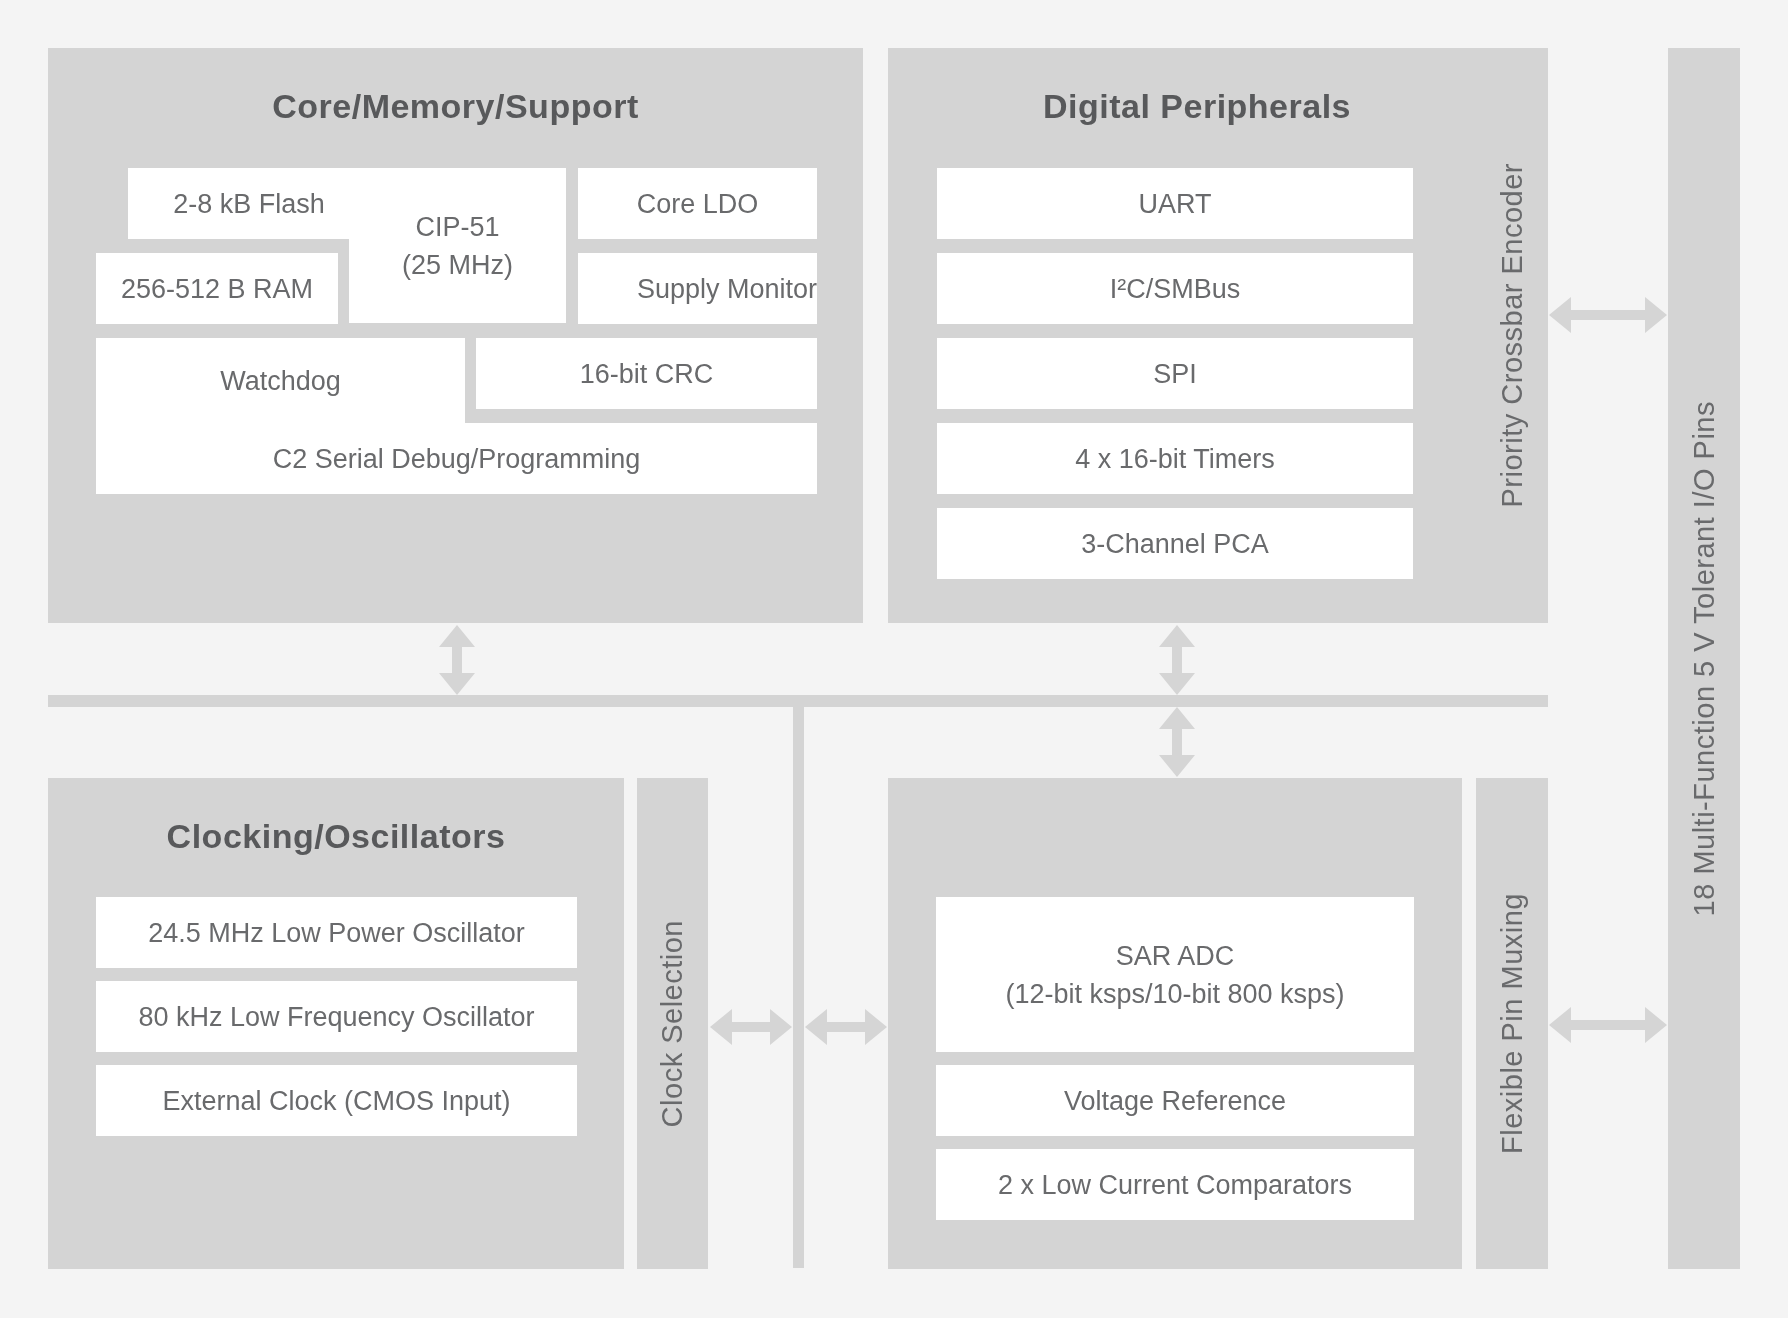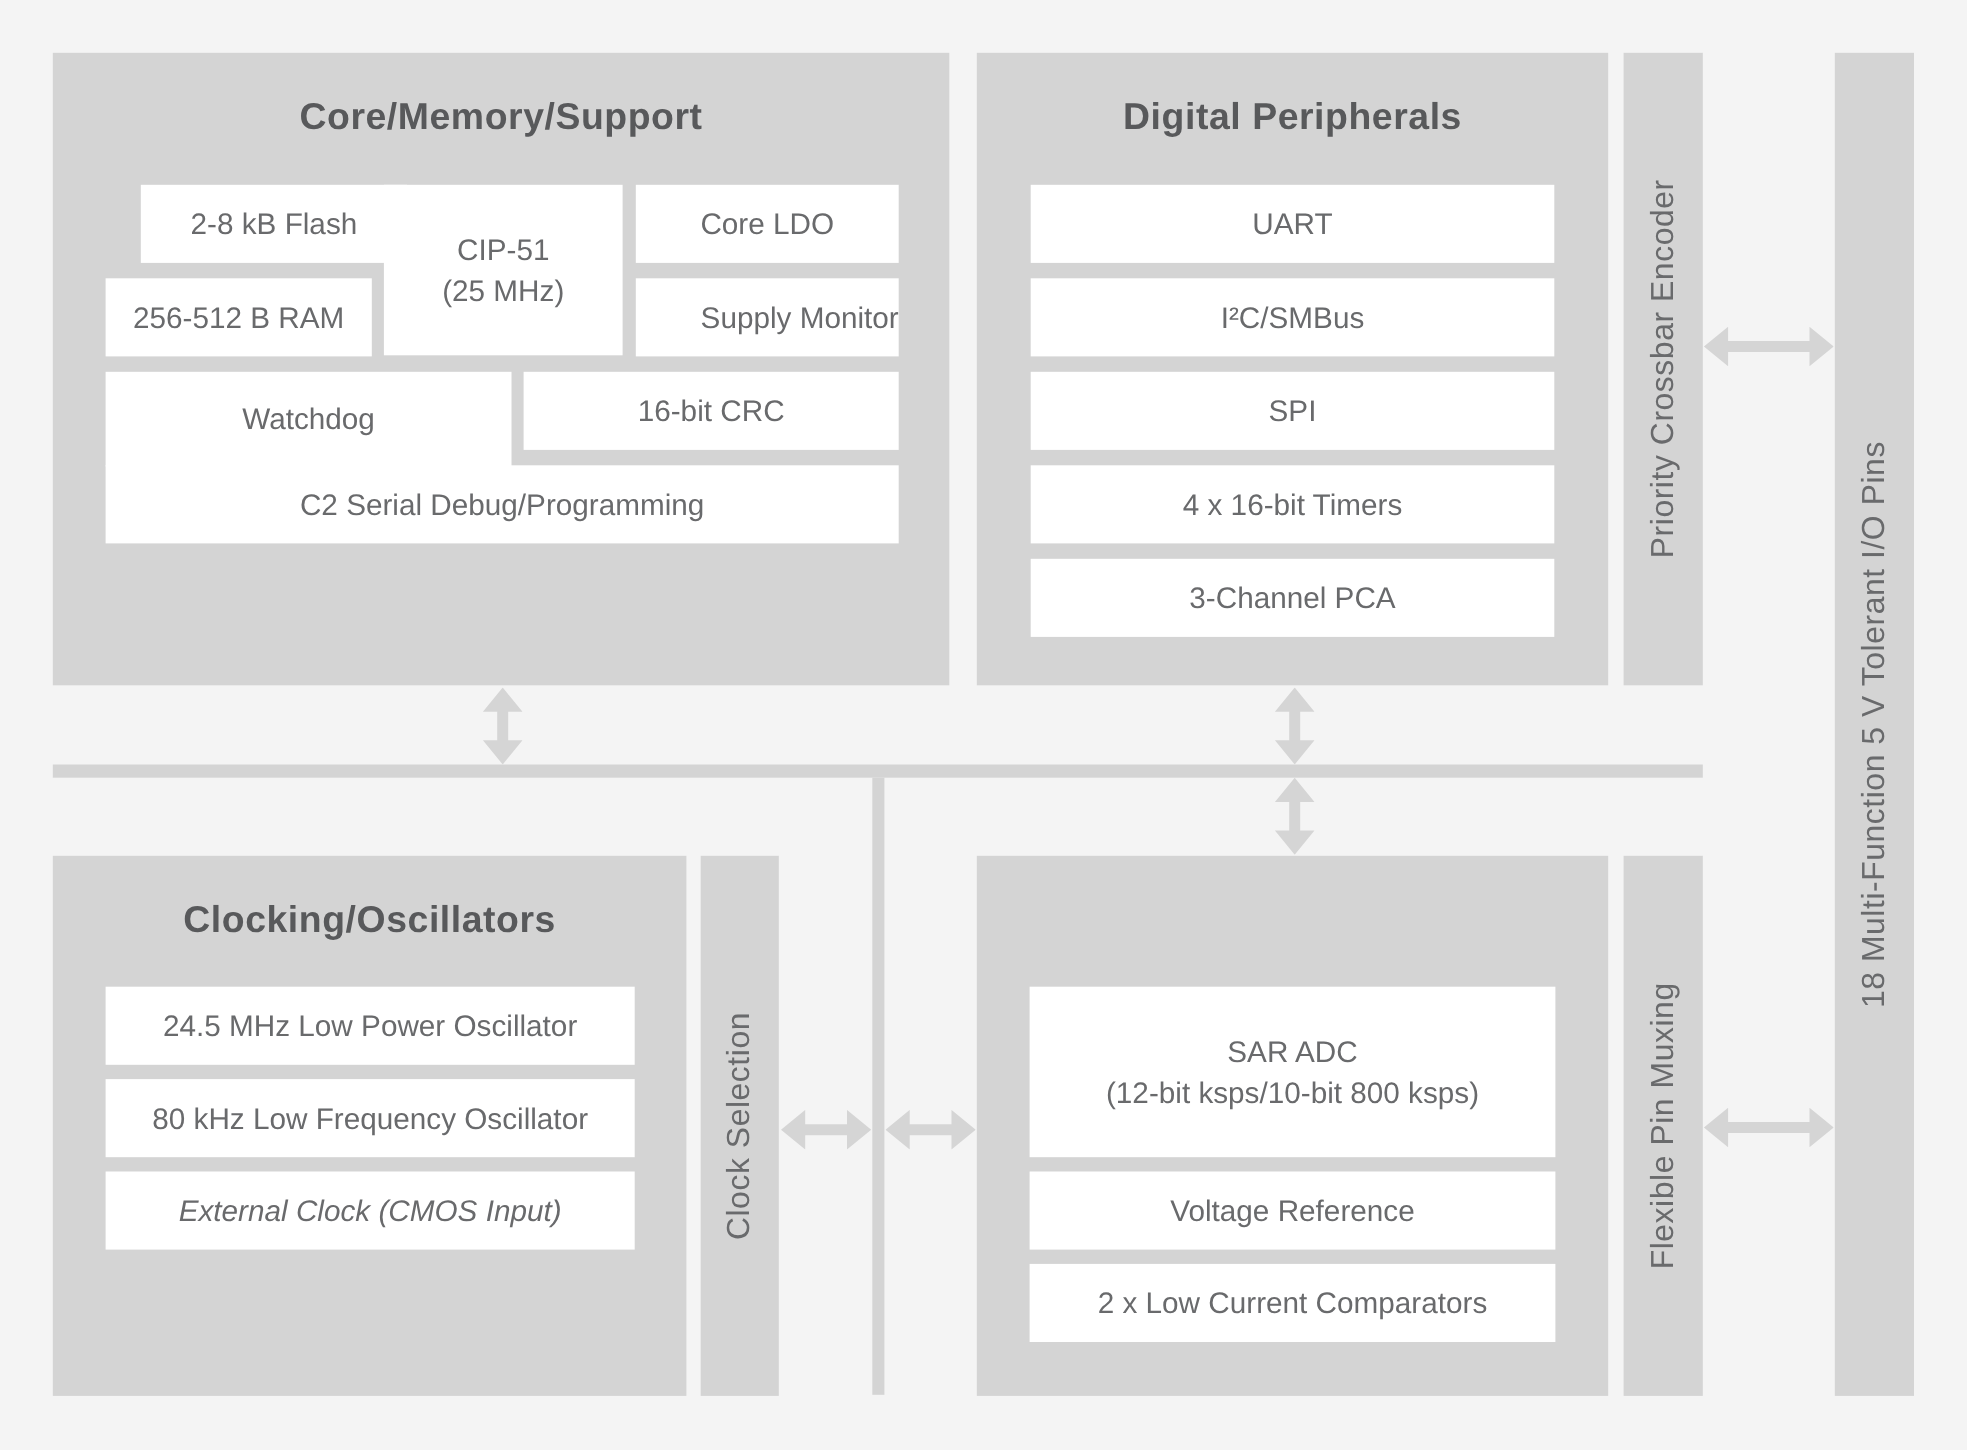--- a/index.html
+++ b/index.html
@@ -126,21 +126,21 @@
       <span>Watchdog</span>
     </div>
     <div class="wbox" style="left:428px;top:290px;width:341px;height:71px;">
       <span>16-bit CRC</span>
     </div>
     <div class="wbox" style="left:48px;top:375px;width:721px;height:71px;">
       <span>C2 Serial Debug/Programming</span>
     </div>
   </div>
 
-  <div class="block" style="left:888px;top:48px;width:574px;height:575px;">
+  <div class="block" style="left:888px;top:48px;width:574px;height:575px;padding-left:44px;">
     <div class="block-title">Digital Peripherals</div>
     <div class="wbox" style="left:49px;top:120px;width:476px;height:71px;">
       <span>UART</span>
     </div>
     <div class="wbox" style="left:49px;top:205px;width:476px;height:71px;">
       <span>I²C/SMBus</span>
     </div>
     <div class="wbox" style="left:49px;top:290px;width:476px;height:71px;">
       <span>SPI</span>
     </div>
@@ -161,21 +161,21 @@
   </div>
 
   <div class="block" style="left:48px;top:778px;width:576px;height:491px;">
     <div class="block-title">Clocking/Oscillators</div>
     <div class="wbox" style="left:48px;top:119px;width:481px;height:71px;">
       <span>24.5 MHz Low Power Oscillator</span>
     </div>
     <div class="wbox" style="left:48px;top:203px;width:481px;height:71px;">
       <span>80 kHz Low Frequency Oscillator</span>
     </div>
-    <div class="wbox" style="left:48px;top:287px;width:481px;height:71px;font-style:italic;">
+    <div class="wbox" style="left:48px;top:287px;width:481px;height:71px;">
       <span>External Clock (CMOS Input)</span>
     </div>
   </div>
 
   <div class="bar" style="left:637px;top:778px;width:71px;height:491px;">
     <span class="bar-label">Clock Selection</span>
   </div>
 
   <div class="block" style="left:888px;top:778px;width:574px;height:491px;">
     <div class="wbox" style="left:48px;top:119px;width:478px;height:155px;">

